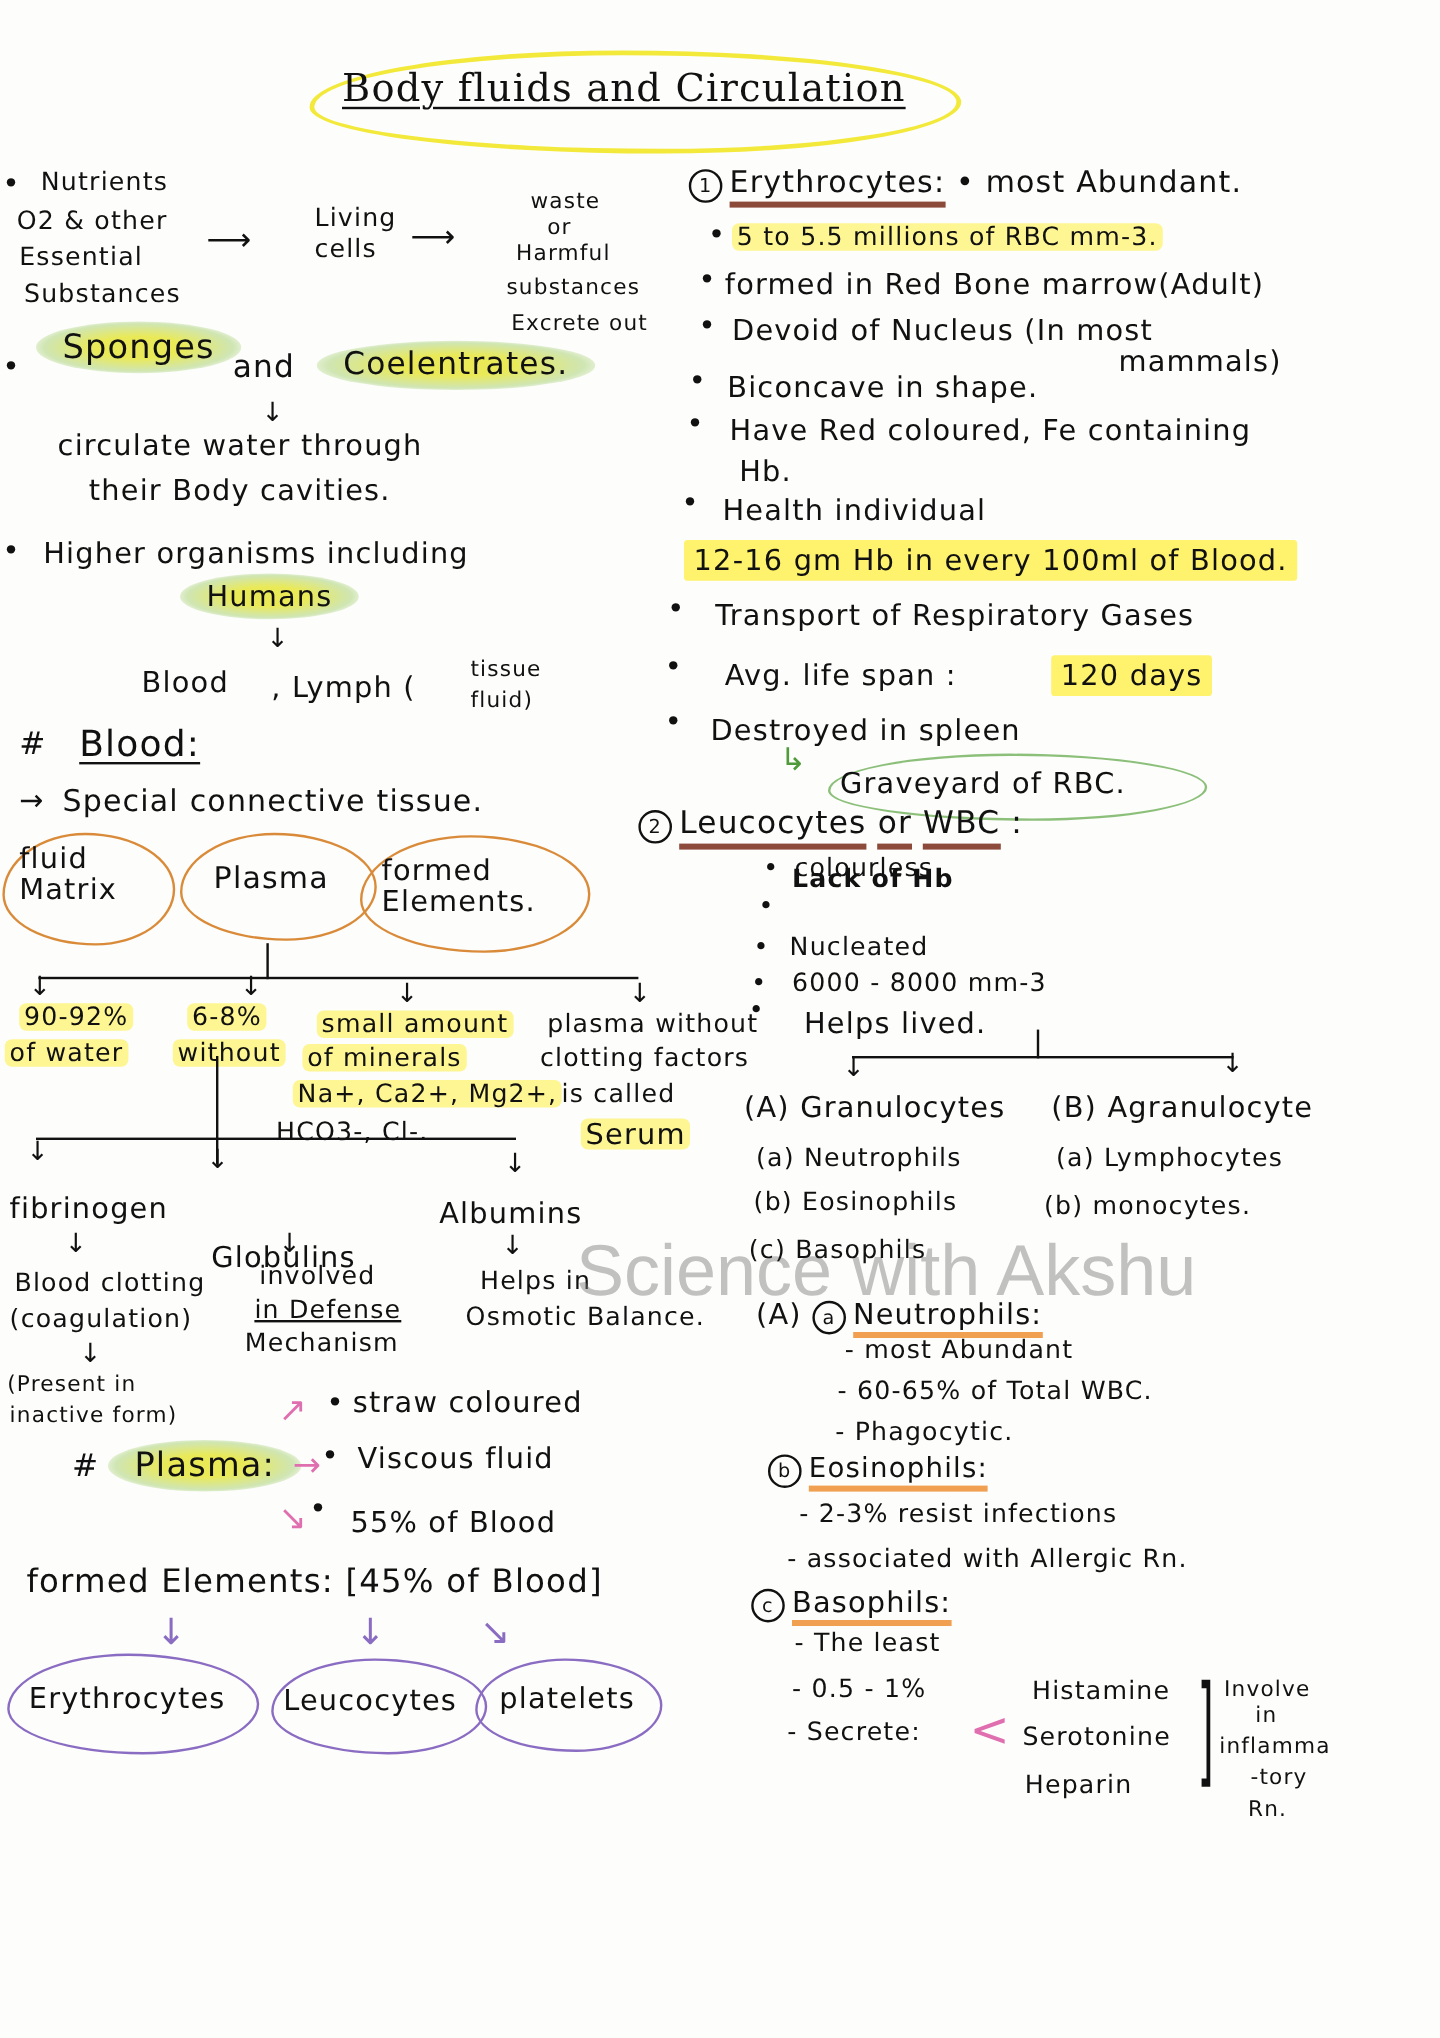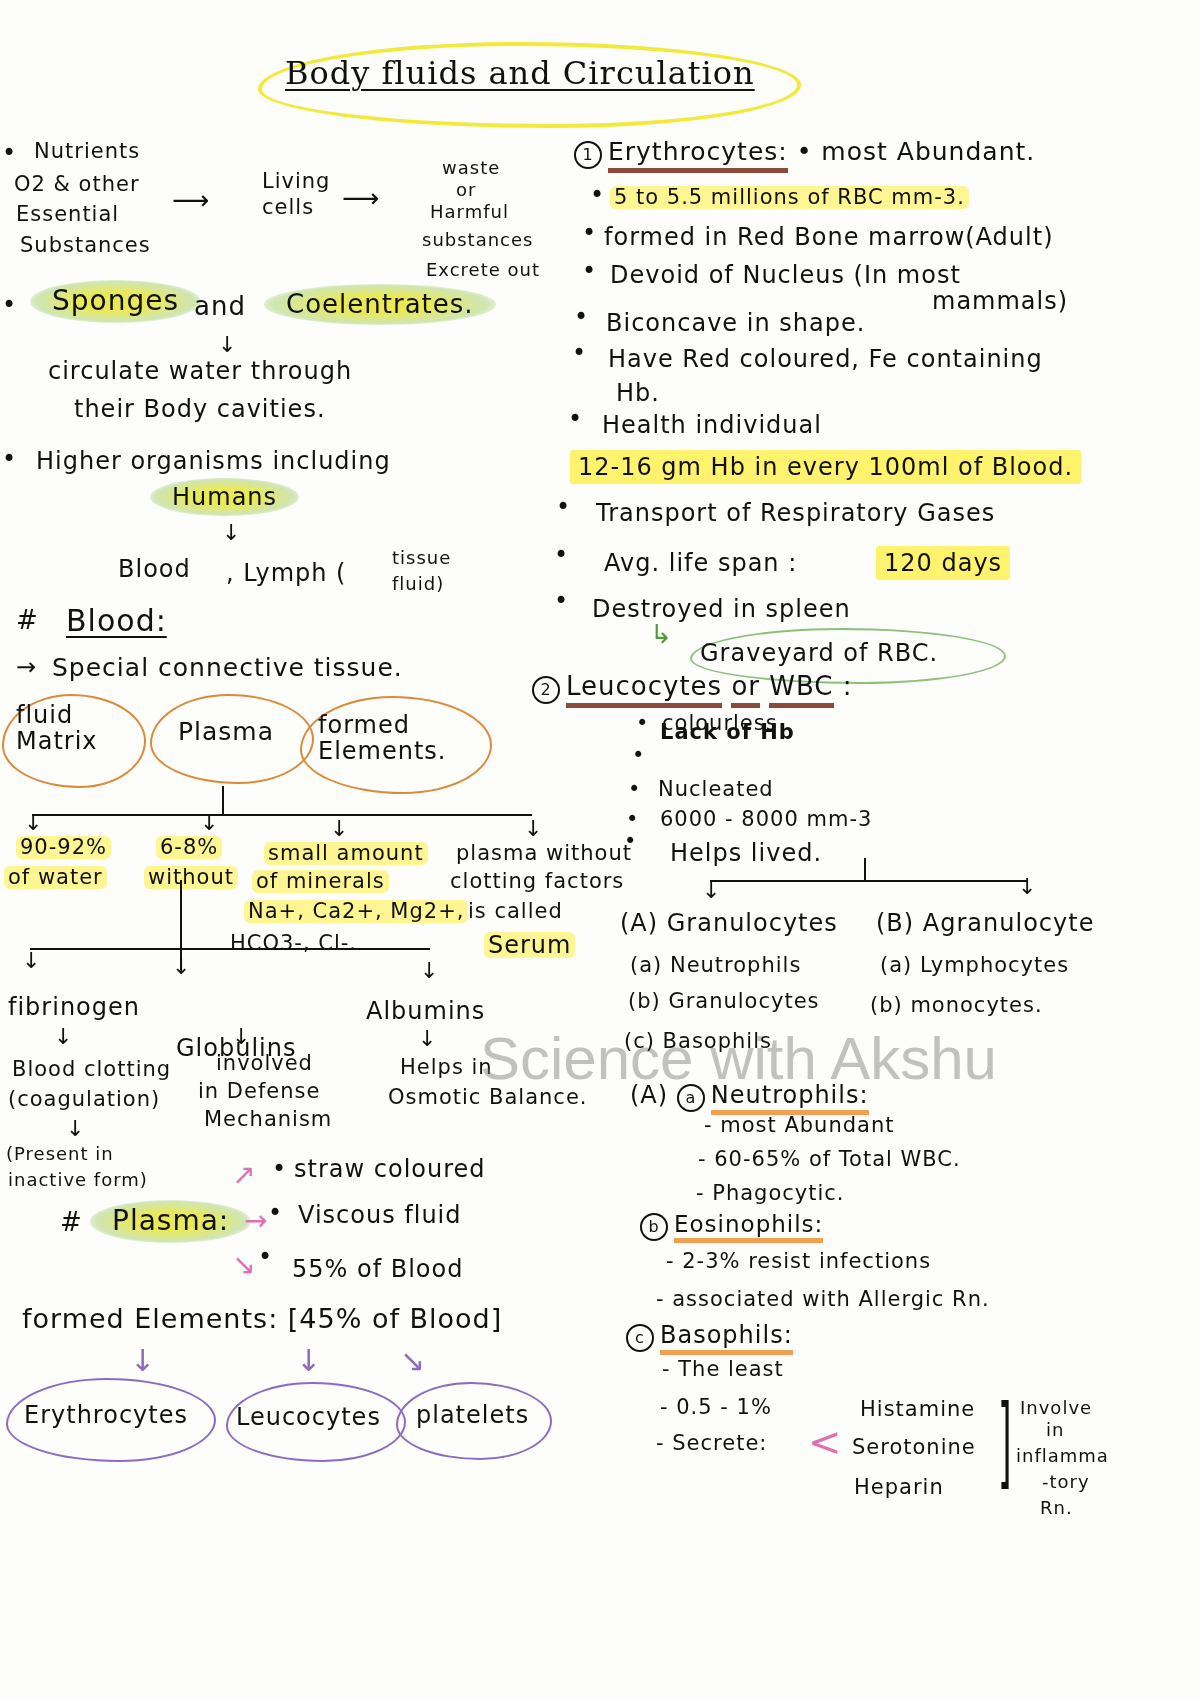--- a/index.html
+++ b/index.html
@@ -46,21 +46,21 @@
 <div class="t sm" style="left:262px;top:170px;">Living</div>
 <div class="t sm" style="left:262px;top:196px;">cells</div>
 <div class="t" style="left:342px;top:184px;font-size:26px;">⟶</div>
 <div class="t xs" style="left:442px;top:158px;">waste</div>
 <div class="t xs" style="left:456px;top:180px;">or</div>
 <div class="t xs" style="left:430px;top:202px;">Harmful</div>
 <div class="t xs" style="left:422px;top:230px;">substances</div>
 <div class="t xs" style="left:426px;top:260px;">Excrete out</div>
 
 <div class="t" style="left:2px;top:292px;">•</div>
-<div class="t hl-green" style="left:30px;top:280px;font-size:28px;">Sponges</div>
+<div class="t hl-green" style="left:30px;top:268px;font-size:28px;">Sponges</div>
 <div class="t" style="left:194px;top:292px;font-size:26px;">and</div>
 <div class="t hl-green" style="left:264px;top:284px;font-size:26px;">Coelentrates.</div>
 <div class="arrow" style="left:218px;top:334px;">↓</div>
 <div class="t" style="left:48px;top:358px;">circulate water through</div>
 <div class="t" style="left:74px;top:396px;">their Body cavities.</div>
 
 <div class="t" style="left:2px;top:446px;">•</div>
 <div class="t" style="left:36px;top:448px;">Higher organisms including</div>
 <div class="t hl-green" style="left:150px;top:478px;font-size:24px;">Humans</div>
 <div class="arrow" style="left:222px;top:522px;">↓</div>
@@ -113,21 +113,21 @@
 <div class="arrow" style="left:54px;top:1026px;">↓</div>
 <div class="t sm" style="left:12px;top:1058px;">Blood clotting</div>
 <div class="t sm" style="left:8px;top:1088px;">(coagulation)</div>
 <div class="arrow" style="left:66px;top:1118px;">↓</div>
 <div class="t xs" style="left:6px;top:1144px;">(Present in</div>
 <div class="t xs" style="left:8px;top:1170px;">inactive form)</div>
 
 <div class="t" style="left:176px;top:994px;margin-top:41px;">Globulins</div>
 <div class="arrow" style="left:232px;top:1026px;">↓</div>
 <div class="t sm" style="left:216px;top:1052px;text-align:center;">involved</div>
-<div class="t sm" style="left:198px;top:1080px;">in Defense</div>
+<div class="t sm" style="left:212px;top:1080px;text-decoration:underline;">in Defense</div>
 <div class="t sm" style="left:204px;top:1108px;">Mechanism</div>
 
 <div class="t" style="left:366px;top:998px;">Albumins</div>
 <div class="arrow" style="left:418px;top:1028px;">↓</div>
 <div class="t sm" style="left:400px;top:1056px;">Helps in</div>
 <div class="t sm" style="left:388px;top:1086px;">Osmotic Balance.</div>
 
 <div class="watermark" style="left:480px;top:1024px;">Science with Akshu</div>
 
 <div class="t" style="left:60px;top:1208px;font-size:26px;">#</div>
@@ -197,21 +197,21 @@
 <div class="t" style="left:670px;top:840px;">Helps lived.</div>
 
 <div class="line" style="left:864px;top:858px;width:2px;height:24px;"></div>
 <div class="line" style="left:710px;top:880px;width:318px;height:2px;"></div>
 <div class="arrow" style="left:702px;top:880px;">↓</div>
 <div class="arrow" style="left:1018px;top:876px;">↓</div>
 
 <div class="t" style="left:620px;top:910px;">(A) Granulocytes</div>
 <div class="t" style="left:876px;top:910px;">(B) Agranulocyte</div>
 <div class="t sm" style="left:630px;top:954px;">(a) Neutrophils</div>
-<div class="t sm" style="left:628px;top:990px;">(b) Granulocytes</div>
+<div class="t sm" style="left:628px;top:990px;">(b) Eosinophils</div>
 <div class="t sm" style="left:624px;top:1030px;">(c) Basophils</div>
 <div class="t sm" style="left:880px;top:954px;">(a) Lymphocytes</div>
 <div class="t sm" style="left:870px;top:994px;">(b) monocytes.</div>
 
 <div class="t" style="left:630px;top:1082px;font-size:24px;">
   <span>(A)</span> <span class="circ">a</span><span class="orange-ul">Neutrophils:</span>
 </div>
 <div class="t sm" style="left:704px;top:1114px;">- most Abundant</div>
 <div class="t sm" style="left:698px;top:1148px;">- 60-65% of Total WBC.</div>
 <div class="t sm" style="left:696px;top:1182px;">- Phagocytic.</div>

